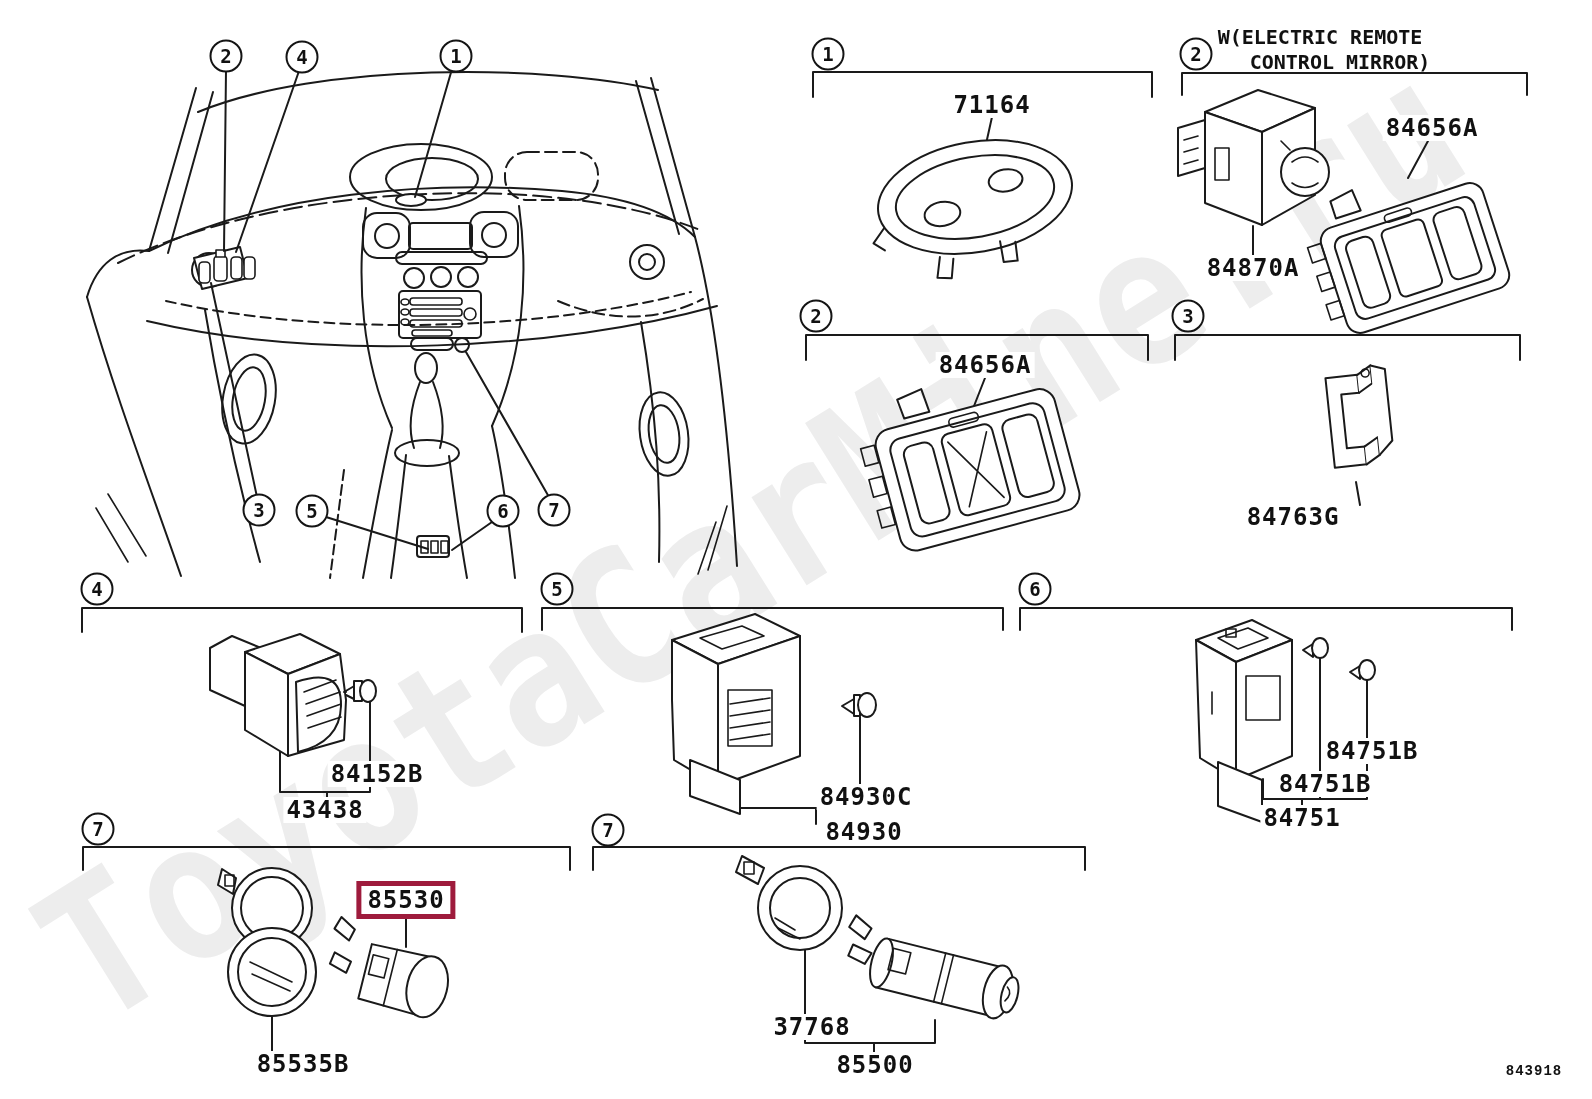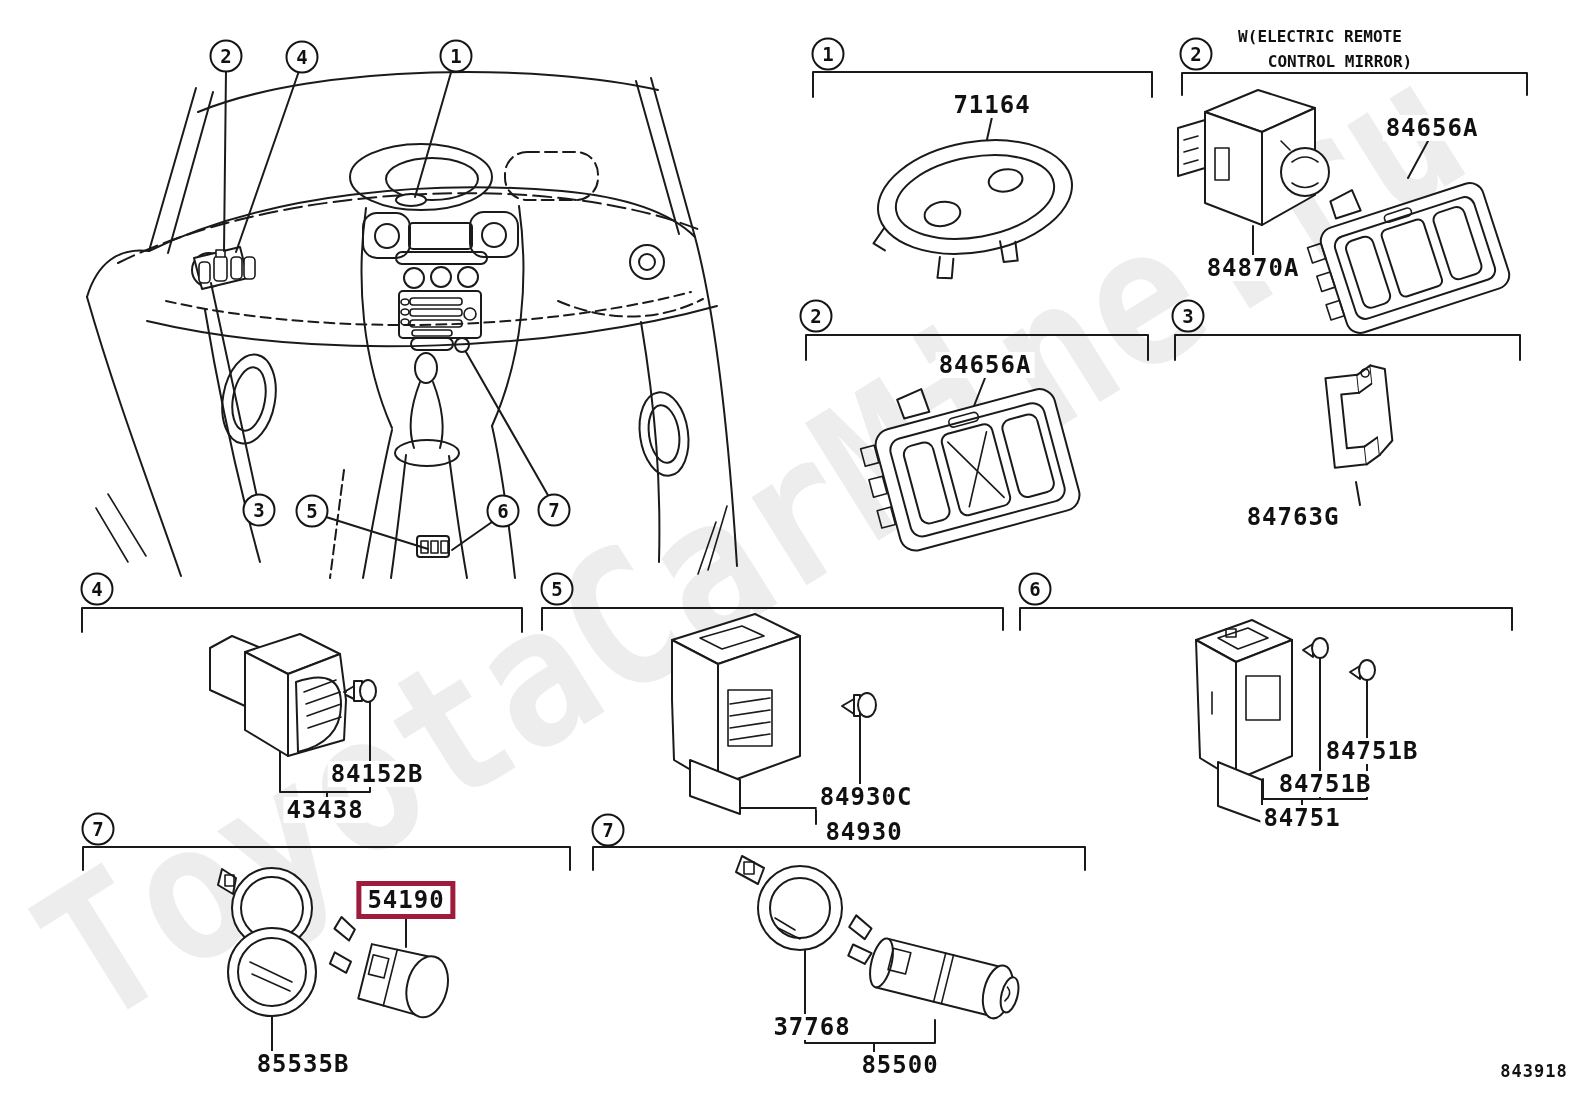--- a/index.html
+++ b/index.html
@@ -5,22 +5,22 @@
   html,body{margin:0;padding:0;background:#ffffff;}
   .canvas{position:relative;width:1592px;height:1099px;background:#ffffff;overflow:hidden;
           font-family:"DejaVu Sans Mono","Liberation Mono",monospace;color:#111;}
   svg.layer{position:absolute;left:0;top:0;}
   .sk path,.sk line,.sk rect,.sk ellipse,.sk circle,.sk polygon{
       stroke:#1a1a1a;stroke-width:2;fill:none;stroke-linecap:round;stroke-linejoin:round;}
   .sk .w{fill:#ffffff;}
   .sk .thin{stroke-width:1.6;}
   .lbl{position:absolute;transform:translate(-50%,-50%);font-size:24px;font-weight:700;
        line-height:1;white-space:nowrap;background:#fff;padding:1px 3px;letter-spacing:1px;}
-  .note{font-size:16px;letter-spacing:0;}
-  .doc{font-size:17px;}
+  .note{font-size:20px;letter-spacing:0;}
+  .doc{font-size:14px;font-family:Liberation Mono, monospace;}
   .co{position:absolute;width:29px;height:29px;border:2.5px solid #141414;border-radius:50%;
       background:#fff;display:flex;align-items:center;justify-content:center;
       font-size:19px;font-weight:700;transform:translate(-50%,-50%);line-height:1;}
   .hl{border:5px solid #9e1b3c;background:#fff;padding:2px 6px;}
 </style>
 </head>
 <body>
 
 <div class="canvas">
 
@@ -316,20 +316,20 @@
   <div class="lbl" style="left:1253px;top:268px">84870A</div>
   <div class="lbl" style="left:985px;top:365px">84656A</div>
   <div class="lbl" style="left:1293px;top:517px">84763G</div>
   <div class="lbl" style="left:377px;top:774px">84152B</div>
   <div class="lbl" style="left:325px;top:810px">43438</div>
   <div class="lbl" style="left:866px;top:797px">84930C</div>
   <div class="lbl" style="left:864px;top:832px">84930</div>
   <div class="lbl" style="left:1372px;top:751px">84751B</div>
   <div class="lbl" style="left:1325px;top:784px">84751B</div>
   <div class="lbl" style="left:1302px;top:818px">84751</div>
-  <div class="lbl hl" style="left: 406px; top: 900px; border-color: rgb(158, 27, 60);">54190</div>
+  <div class="lbl hl" style="left: 406px; top: 900px; border-color: rgb(158, 27, 60);">85530</div>
   <div class="lbl" style="left:303px;top:1064px">85535B</div>
   <div class="lbl" style="left:812px;top:1027px">37768</div>
-  <div class="lbl" style="left:900px;top:1065px">85500</div>
+  <div class="lbl" style="left:875px;top:1065px">85500</div>
 
   <div class="lbl doc" style="left:1534px;top:1071px;background:transparent">843918</div>
 
 </div>
 
 </body></html>

